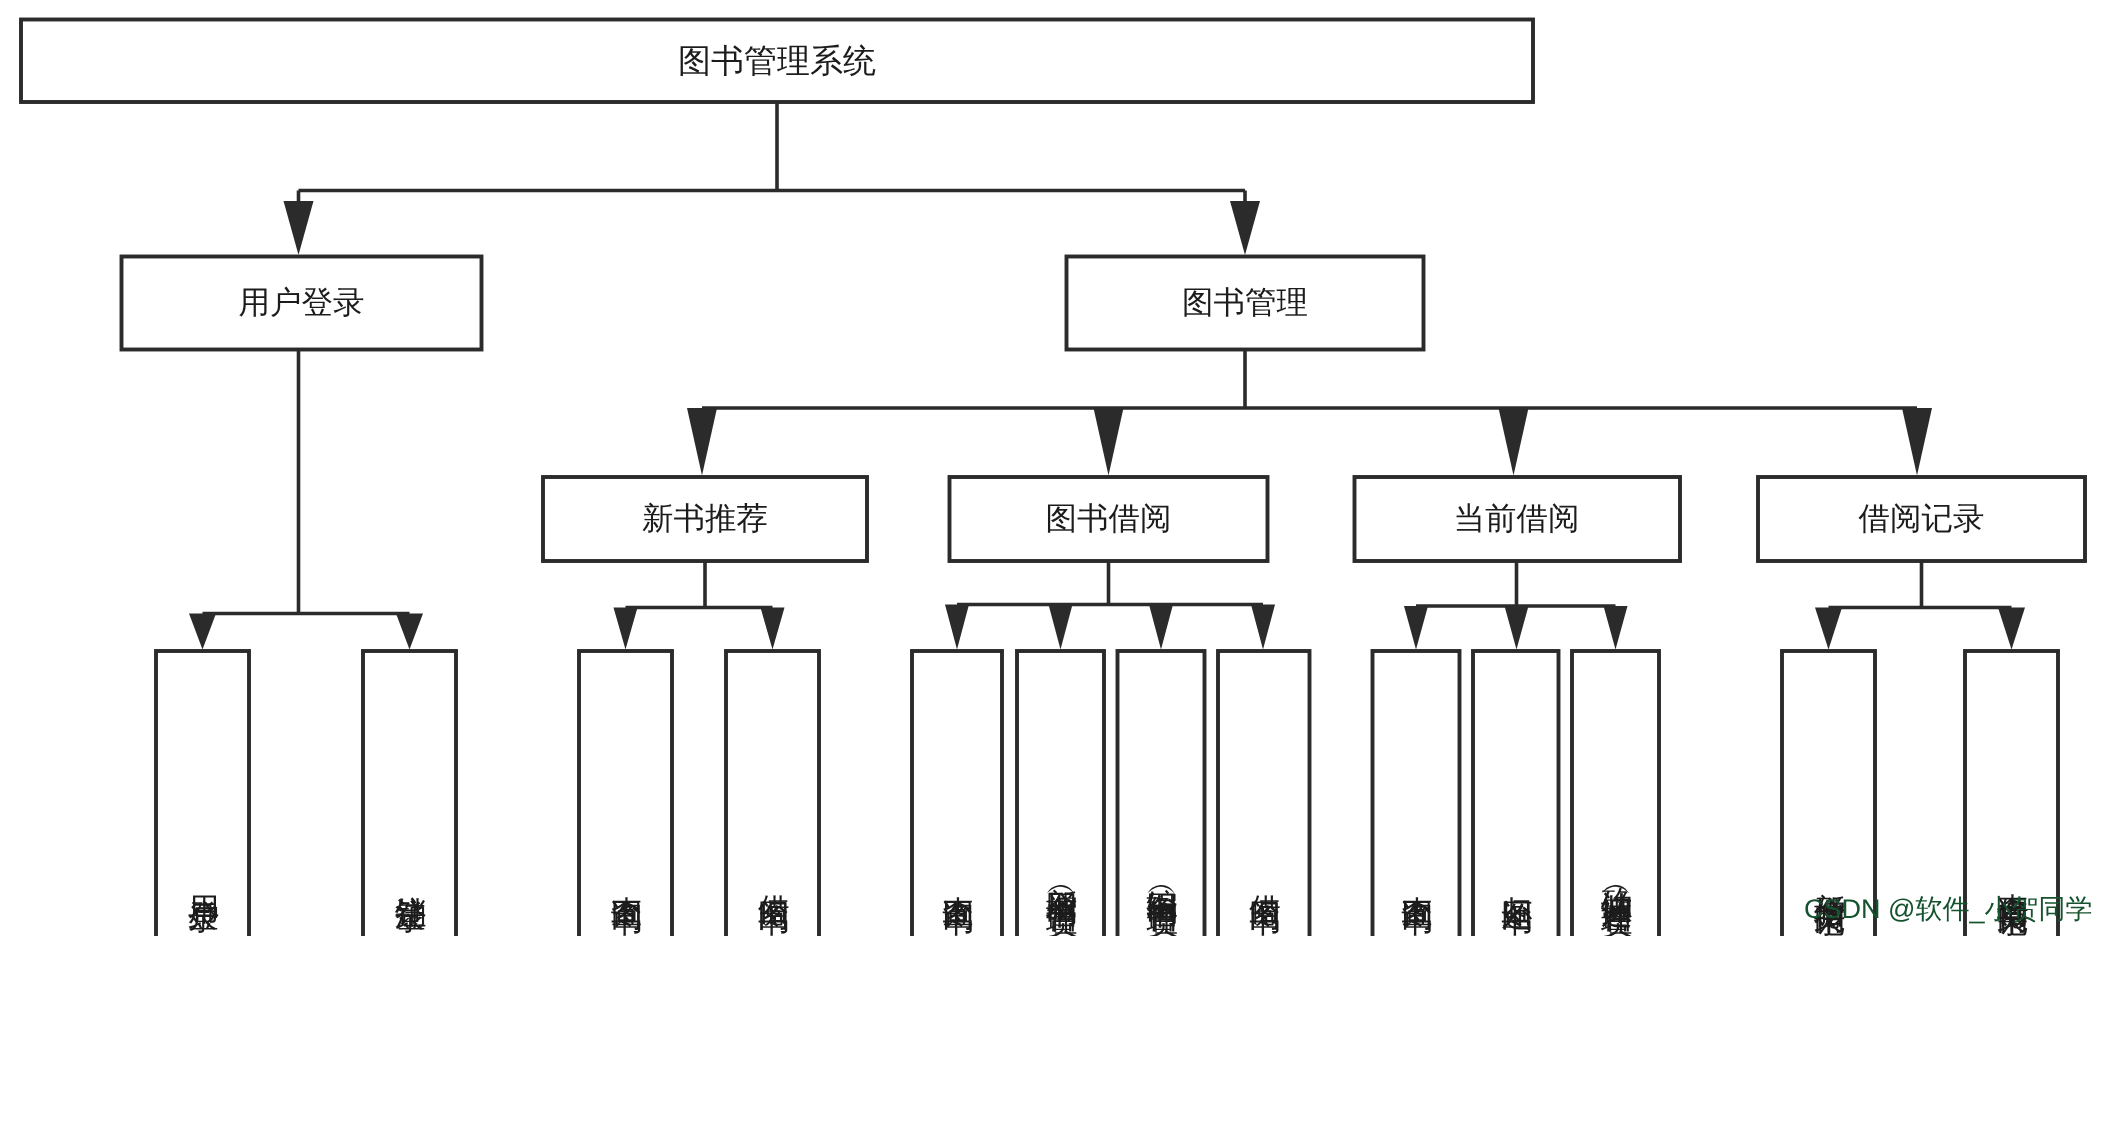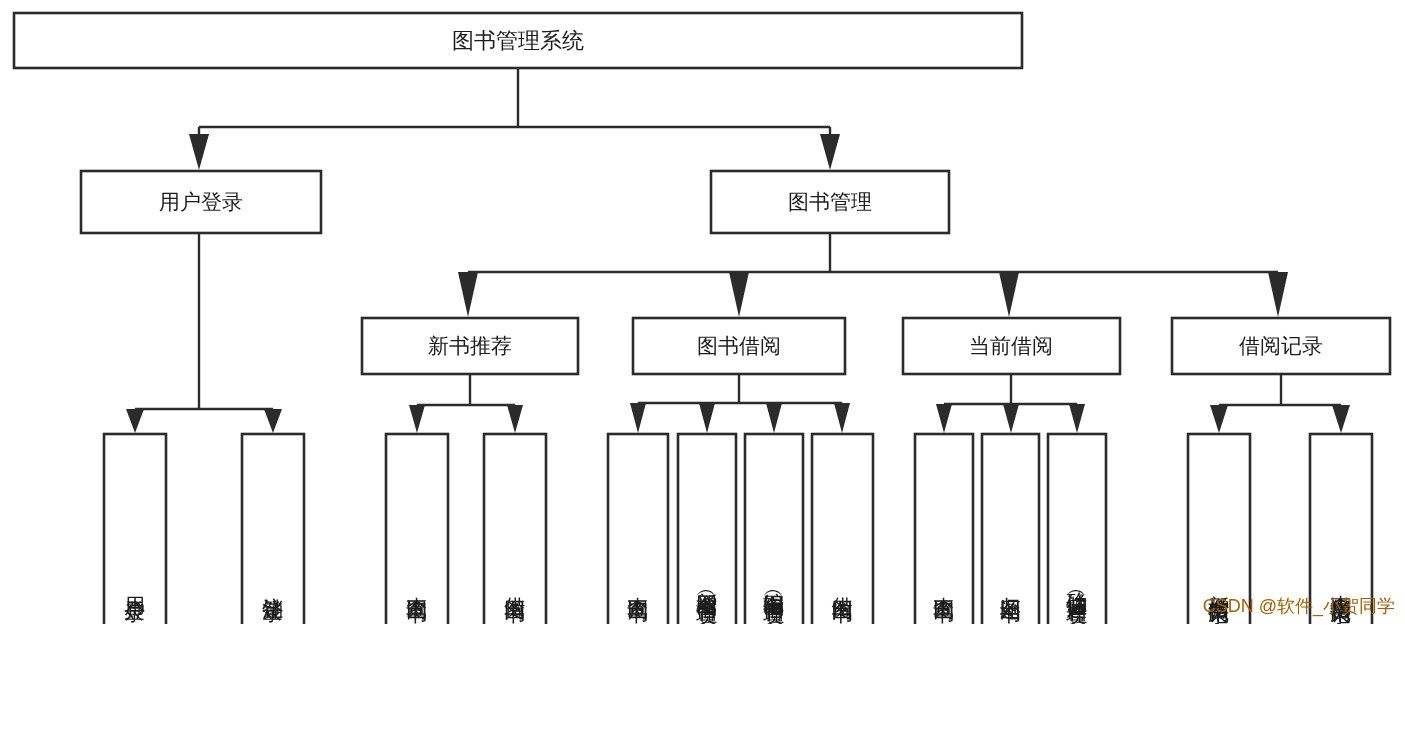--- a/index.html
+++ b/index.html
@@ -68,21 +68,21 @@
     letter-spacing: 2px;
     white-space: nowrap;
     pointer-events: none;
   }
   .watermark {
     position: absolute;
     right: 10px;
     bottom: 6px;
     font-family: "Liberation Sans", "DejaVu Sans", sans-serif;
     font-size: 18px;
-    color: #a16207;
+    color: #14532d;
     white-space: nowrap;
     user-select: none;
   }
 </style>
 </head>
 <body>
 
 <div id="stage">
 
   <svg id="diagram-svg" viewBox="0 0 1405 747" xmlns="http://www.w3.org/2000/svg">

